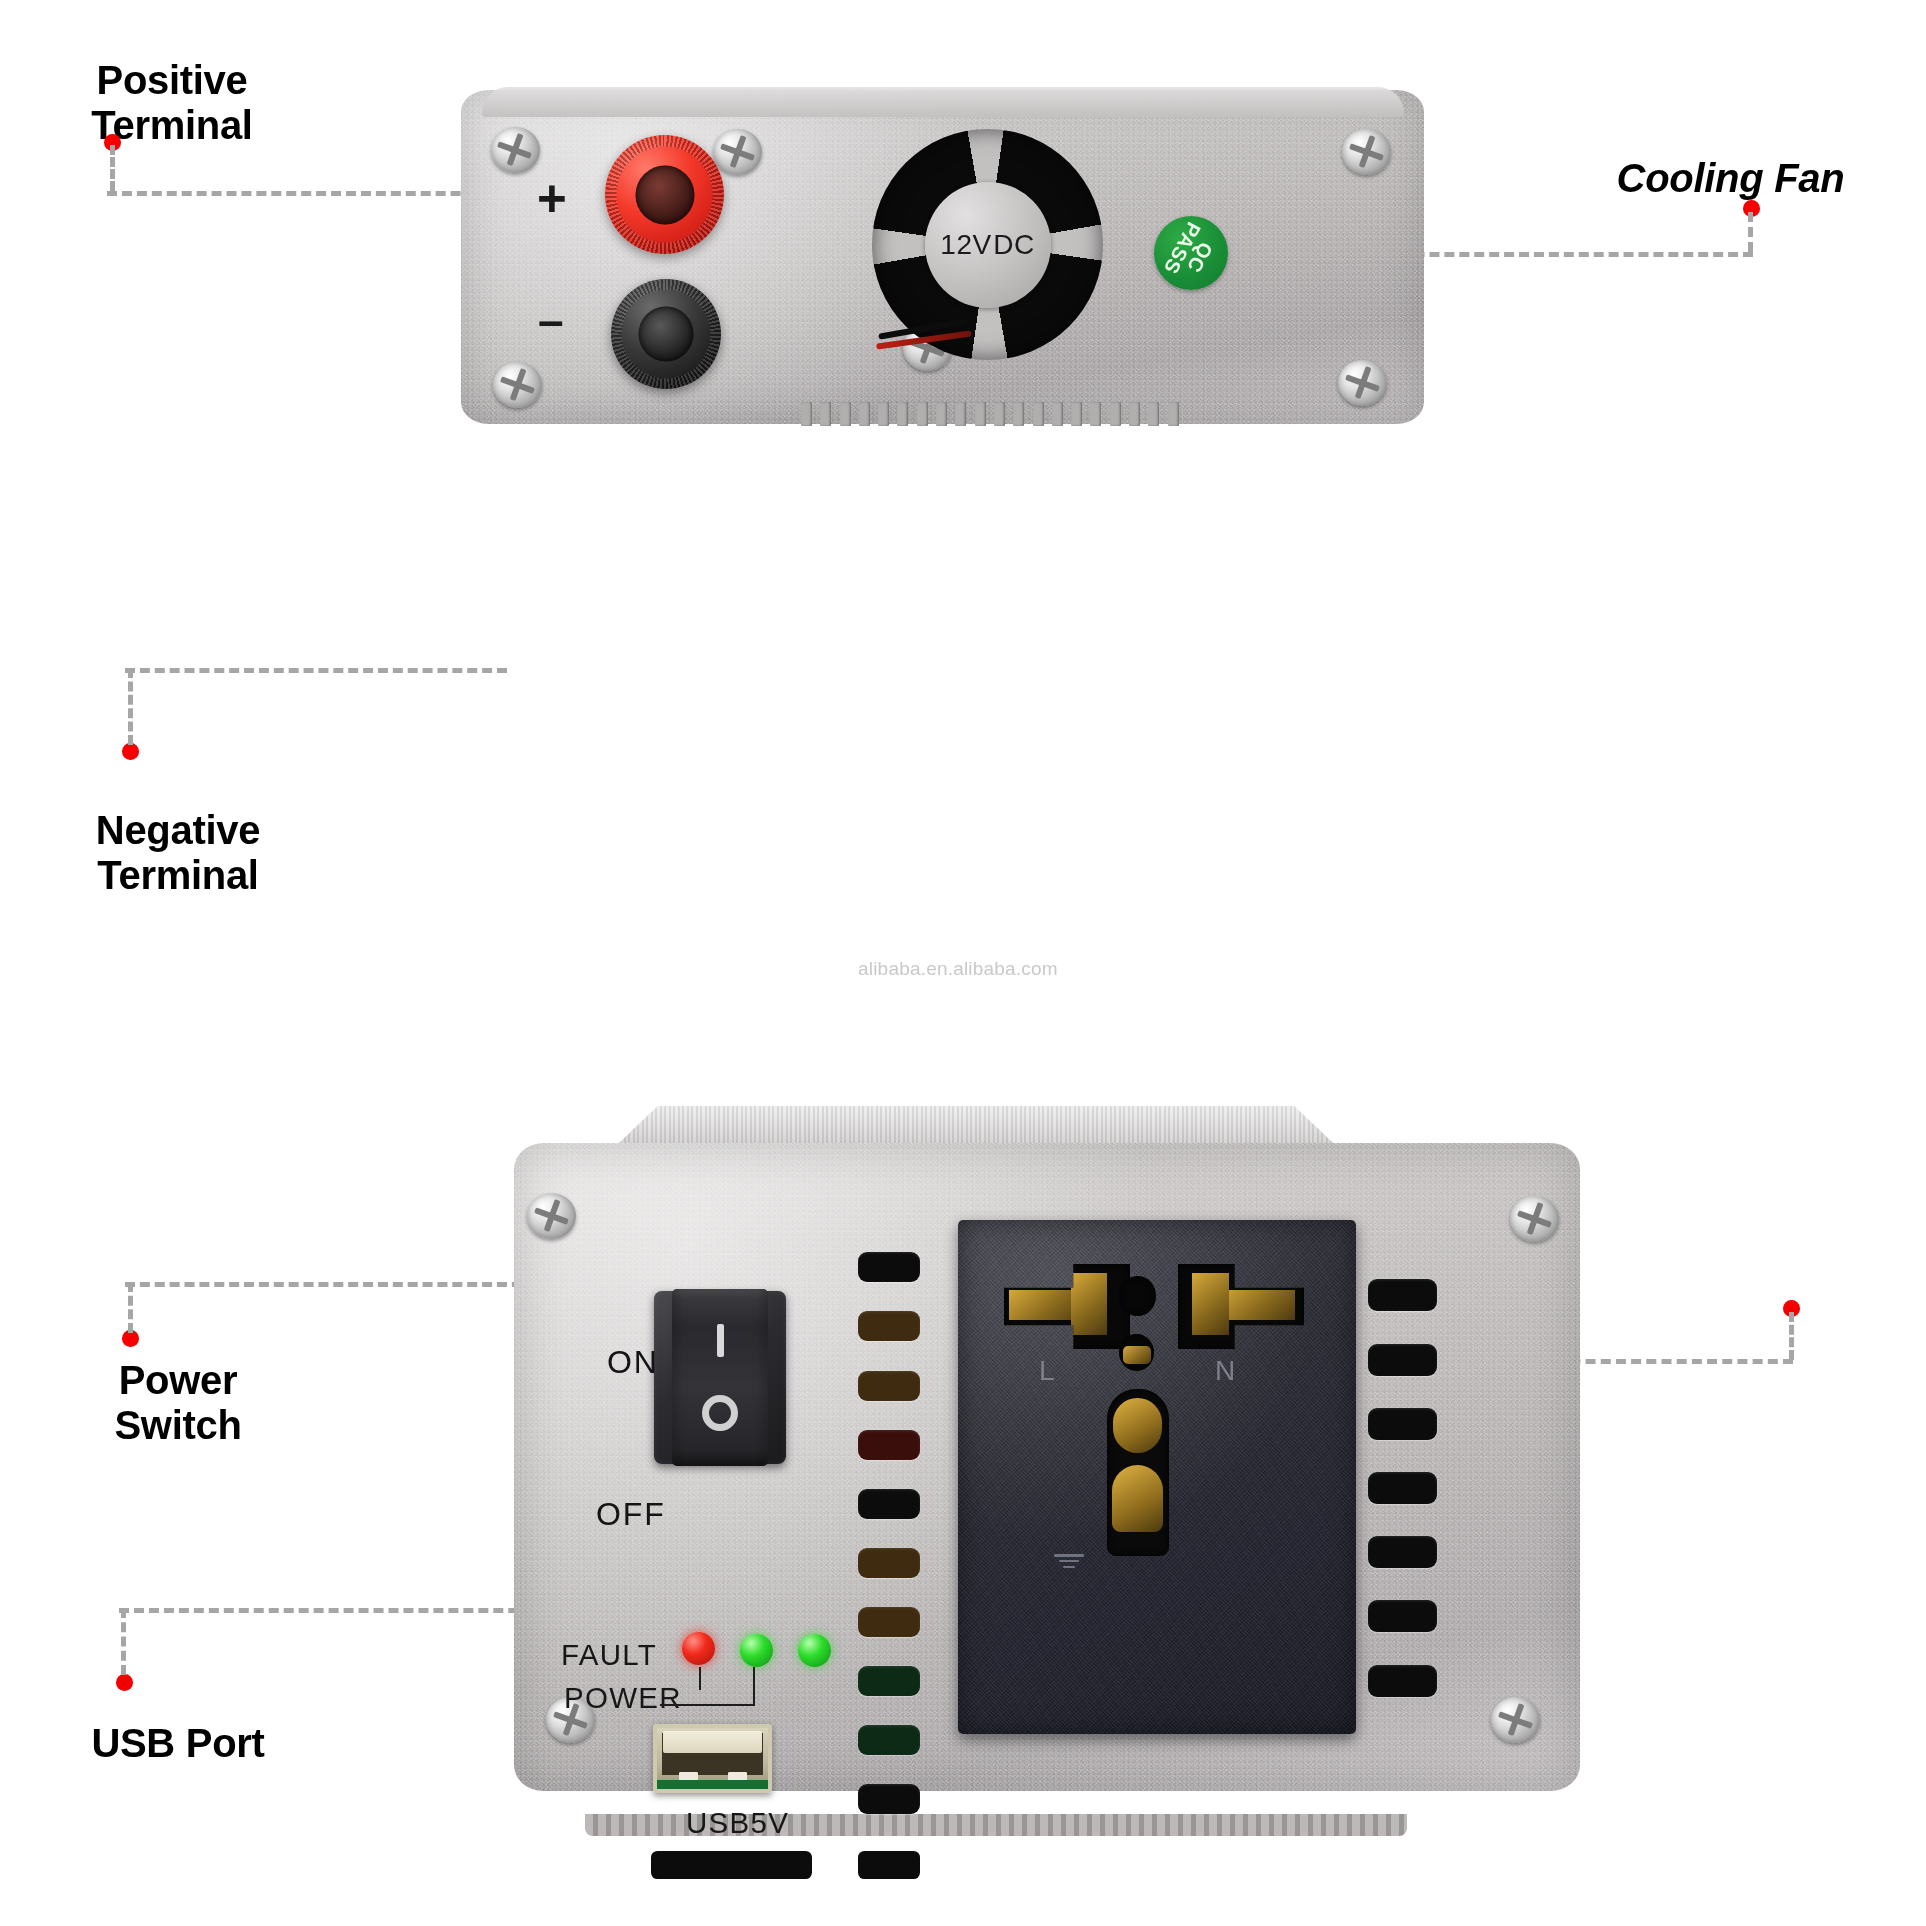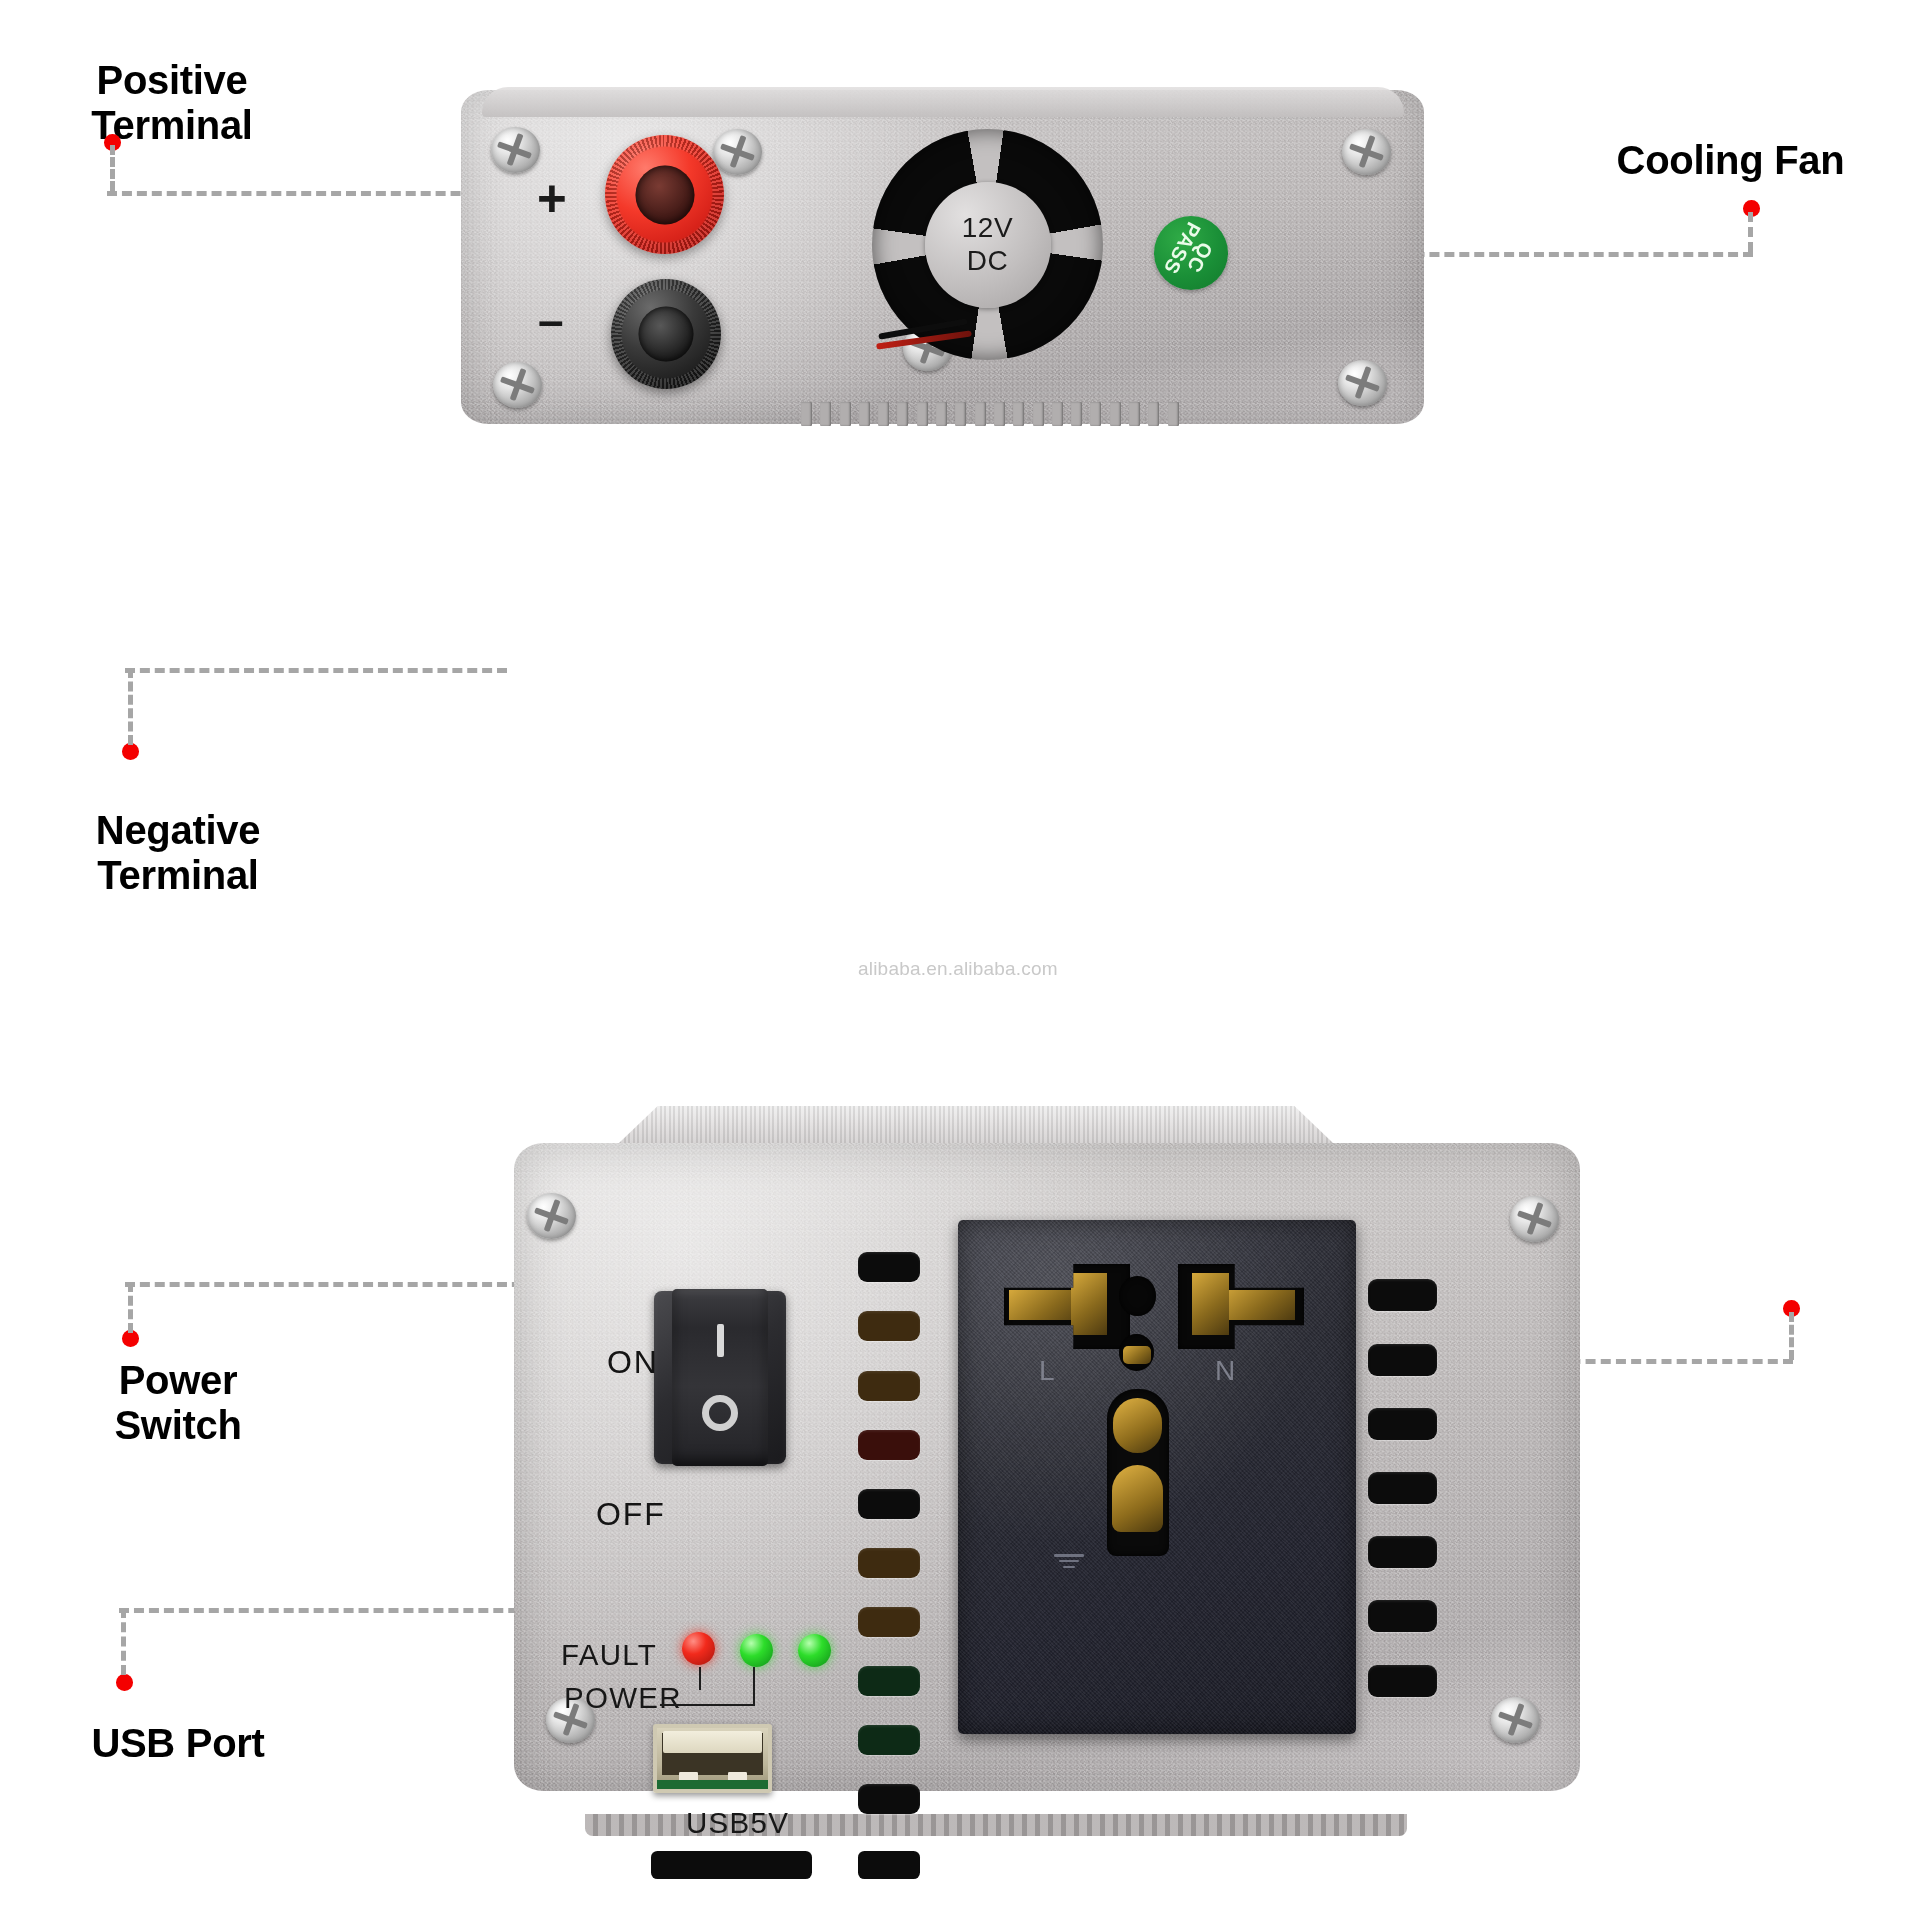--- a/index.html
+++ b/index.html
@@ -73,21 +73,21 @@
   .fan{position:absolute;width:231px;height:231px;}
   .fan-blades{position:absolute;inset:0;border-radius:50%;
      background:conic-gradient(from 8deg, #0a0a0a 0deg 72deg, #c3c0c0 72deg 90deg,
        #0a0a0a 90deg 162deg, #c3c0c0 162deg 180deg,
        #0a0a0a 180deg 252deg, #c3c0c0 252deg 270deg,
        #0a0a0a 270deg 342deg, #c3c0c0 342deg 360deg);
      box-shadow:inset 0 0 22px rgba(0,0,0,.6);}
   .fan-hub{position:absolute;left:50%;top:50%;width:126px;height:126px;transform:translate(-50%,-50%);
      border-radius:50%;
      background:radial-gradient(circle at 32% 26%, #e2e0e0, #c2bfbf 55%, #a5a2a2 100%);
-     box-shadow:0 1.3px 5.1px rgba(0,0,0,.4);display:flex;flex-direction:column;
+     box-shadow:0 1.3px 5.1px rgba(0,0,0,.4);display:flex;
      align-items:center;justify-content:center;gap:1.3px;}
   .fan-hub span{color:#1b1b1b;font-size:28px;font-weight:normal;letter-spacing:0.6px;
      font-family:"Liberation Sans",sans-serif;}
   .fan-wire{position:absolute;left:3.9px;bottom:16.7px;width:96px;height:6.4px;border-radius:3.9px;
      background:linear-gradient(90deg,#c01f14,#6d120c);transform:rotate(-8deg);}
   .fan-wire2{position:absolute;left:6.4px;bottom:28px;width:90px;height:5.8px;border-radius:3.9px;
      background:#0d0d0d;transform:rotate(-10deg);}
 
   
   .qc{position:absolute;width:74px;height:74px;border-radius:50%;
@@ -198,21 +198,21 @@
   <div class="dot" style="left:104px;top:134px;"></div>
   <div class="dash-v" style="left:110px;top:145px;height:46px;"></div>
   <div class="dash-h" style="left:107px;top:191px;width:488px;"></div>
 
   <div class="callout" style="left:37px;top:780px;width:282px;margin-top:28px;">Negative
 Terminal</div>
   <div class="dot" style="left:122px;top:743px;"></div>
   <div class="dash-v" style="left:128px;top:668px;height:77px;"></div>
   <div class="dash-h" style="left:125px;top:668px;width:382px;"></div>
 
-  <div class="callout" style="left:1538px;top:138px;width:385px;">Cooling Fan</div>
+  <div class="callout" style="left:1538px;top:156px;width:385px;font-style:italic;">Cooling Fan</div>
   <div class="dot" style="left:1743px;top:200px;"></div>
   <div class="dash-v" style="left:1748px;top:212px;height:40px;"></div>
   <div class="dash-h" style="left:1310px;top:252px;width:443px;"></div>
 
   <div class="callout" style="left:37px;top:1358px;width:282px;">Power
 Switch</div>
   <div class="dot" style="left:122px;top:1330px;"></div>
   <div class="dash-v" style="left:128px;top:1282px;height:51px;"></div>
   <div class="dash-h" style="left:125px;top:1282px;width:501px;"></div>
 

